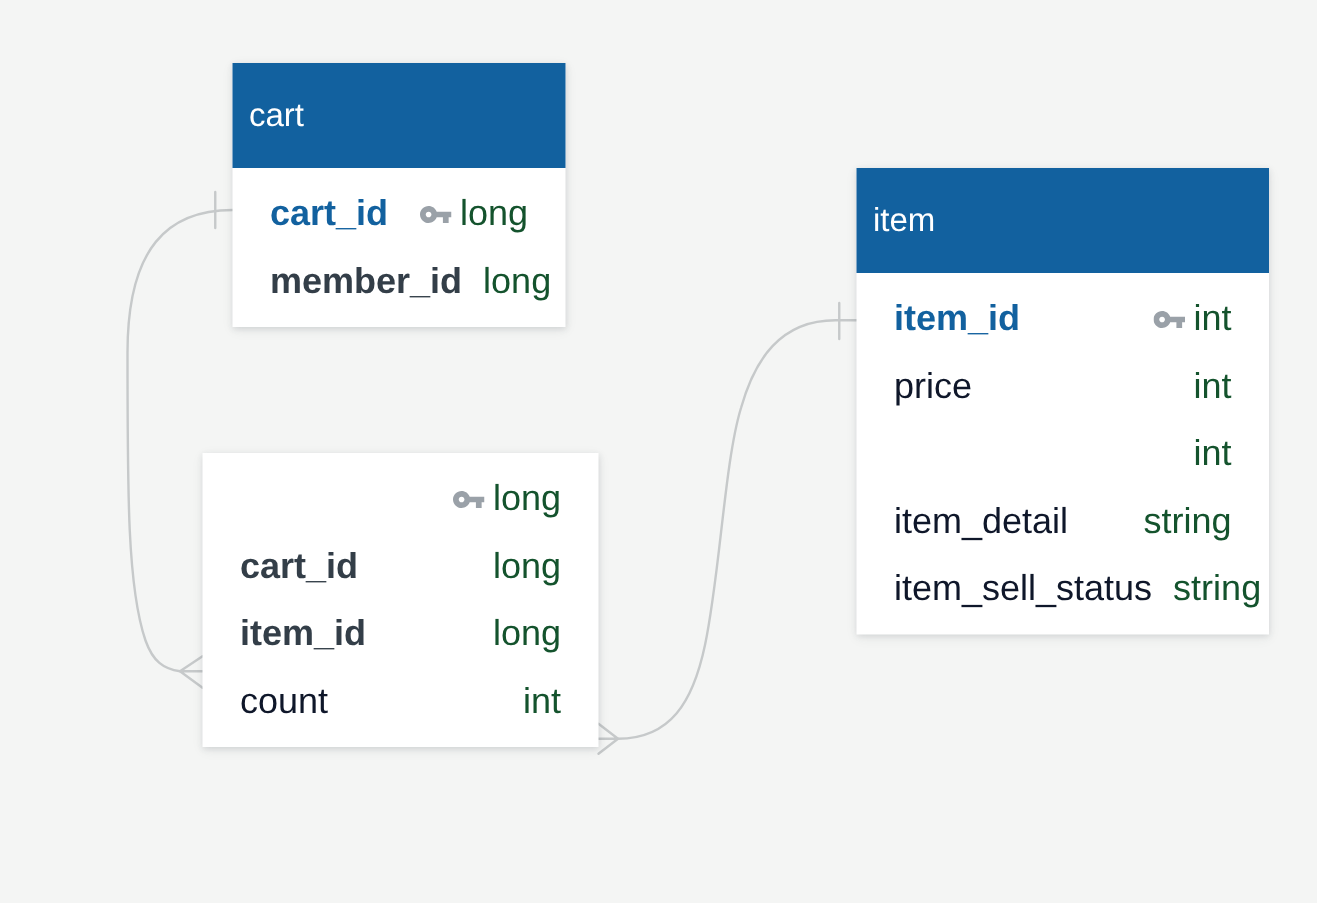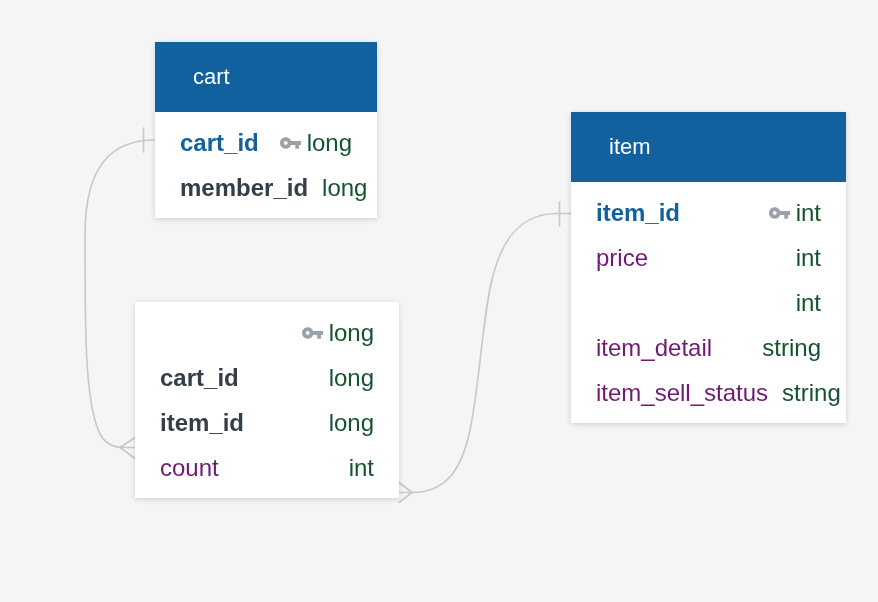--- a/index.html
+++ b/index.html
@@ -29,36 +29,36 @@
   }
   #table-cart      { left: 155px; top: 42px;  width: 222px; }
   #table-cart-item { left: 135px; top: 302px; width: 264px; }
   #table-item      { left: 571px; top: 112px; width: 275px; }
   .table-header {
     height: 70px;
     background: #12619f;
     color: #ffffff;
     display: flex;
     align-items: center;
-    padding: 0 38px;
+    padding: 0 11px;
     font-size: 22px;
     font-weight: 400;
     cursor: move;
   }
   .table-body { padding: 8px 0; }
   .row {
     height: 45px;
     display: flex;
     align-items: center;
     padding: 0 25px;
     font-size: 24px;
     white-space: nowrap;
   }
   .col-name { color: #333e48; font-weight: 700; }
-  .col-name.regular { font-weight: 400; color: #701a75; }
+  .col-name.regular { font-weight: 400; color: #0f172a; }
   .col-name.pk { color: #12619f; }
   .spacer { flex: 1 1 auto; min-width: 14px; }
   .key-icon { display: flex; align-items: center; margin-right: 6px; }
   .key-icon svg { display: block; }
   .col-type { color: #14532d; font-weight: 400; }
 </style>
 </head>
 <body>
 
 <div class="canvas">

